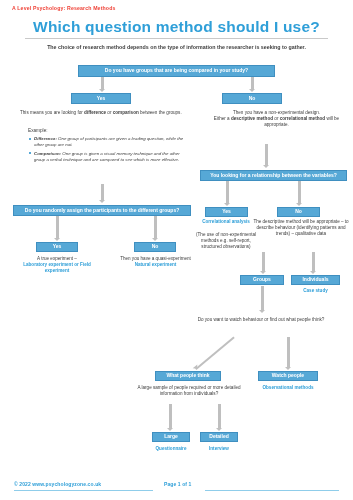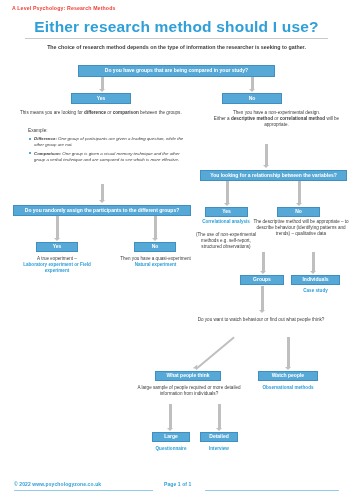--- a/index.html
+++ b/index.html
@@ -83,21 +83,21 @@
   .footer-txt{
     position:absolute;font-size:5px;font-weight:bold;color:#2f9fd8;letter-spacing:.1px;
   }
 </style>
 </head>
 <body>
 
 <div class="page">
 
   <div class="kicker">A Level Psychology: Research Methods</div>
-  <div class="title">Either research method should I use?</div>
+  <div class="title">Which question method should I use?</div>
   <div class="rule"></div>
   <div class="subtitle">The choice of research method depends on the type of information the researcher is seeking to gather.</div>
 
   <div class="box" style="left:78px;top:65px;width:197px;height:12px;">Do you have groups that are being compared in your study?</div>
 
   <div class="vline" style="left:101px;top:77px;height:12px;"></div>
   <div class="arrowhead" style="left:99px;top:89px;"></div>
   <div class="vline" style="left:251px;top:77px;height:12px;"></div>
   <div class="arrowhead" style="left:249px;top:89px;"></div>
 

